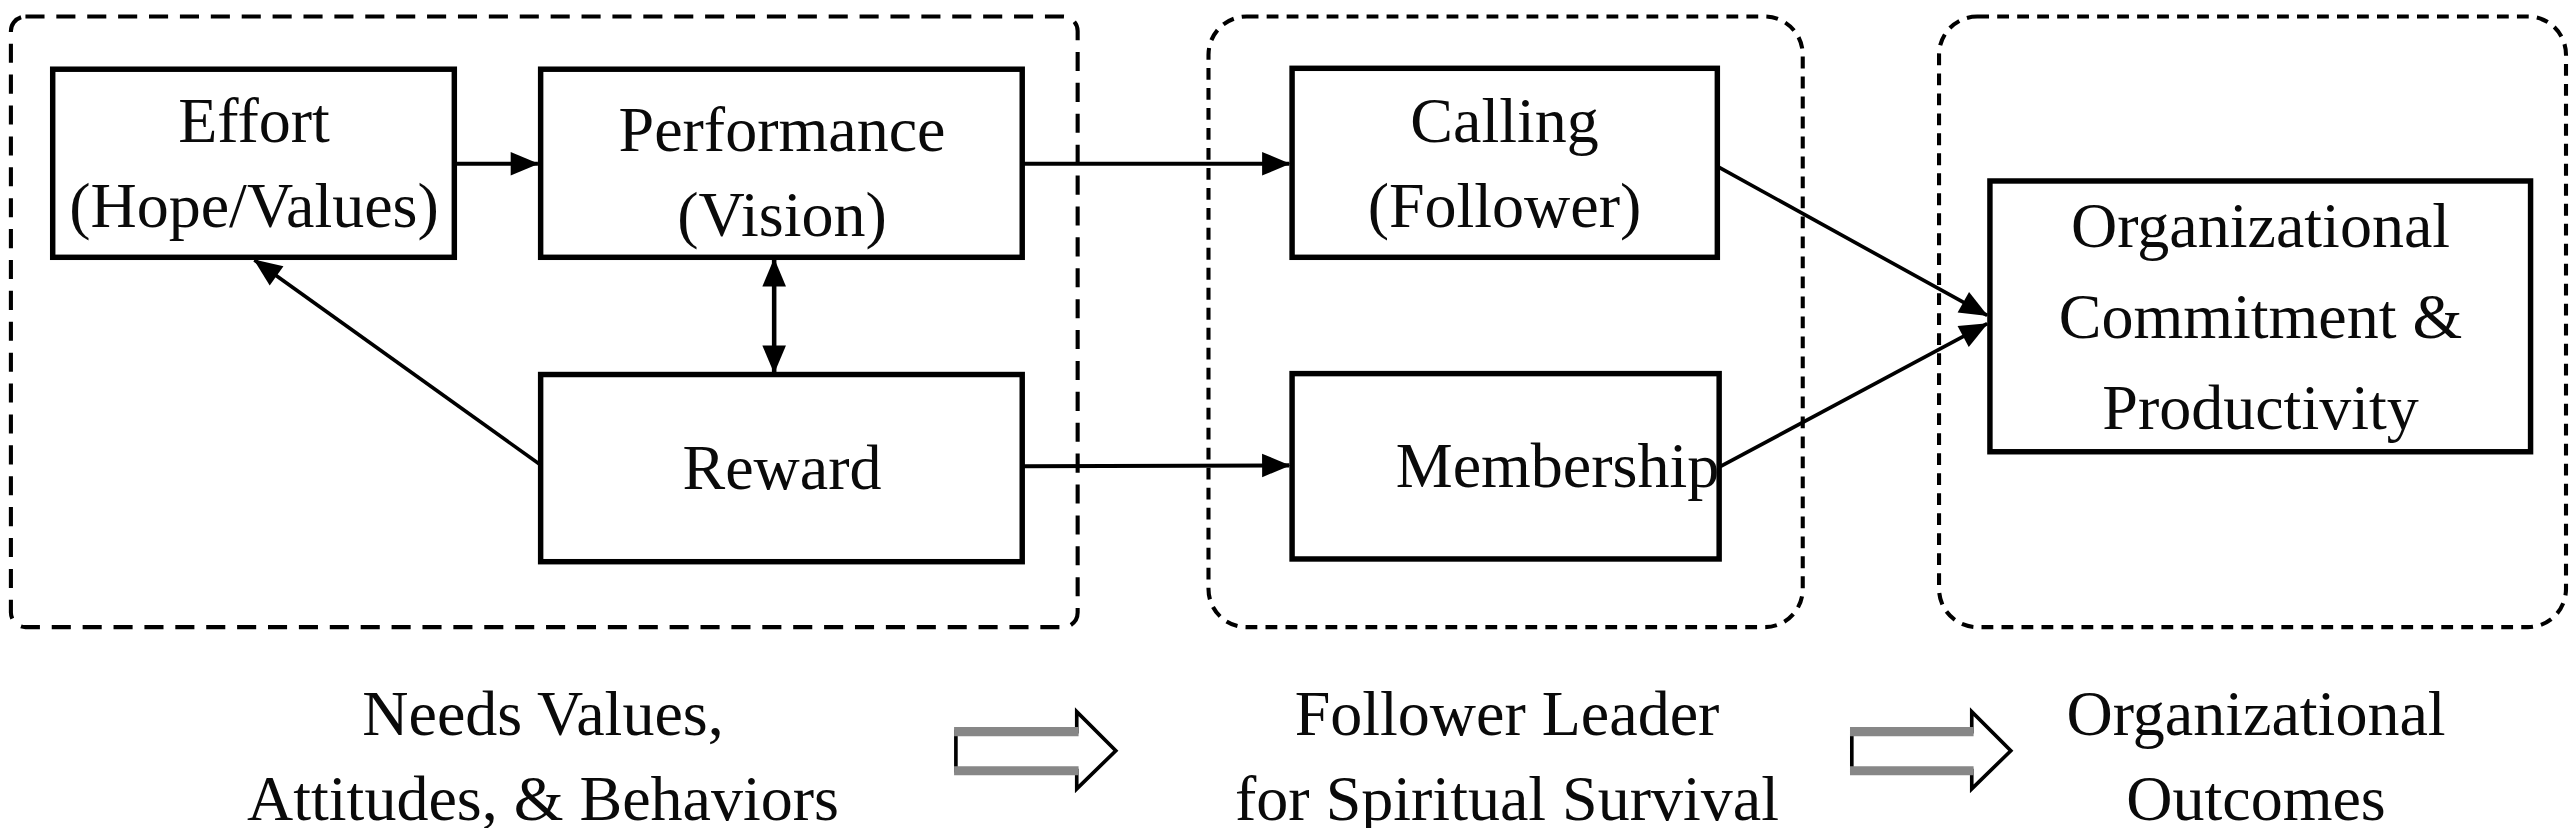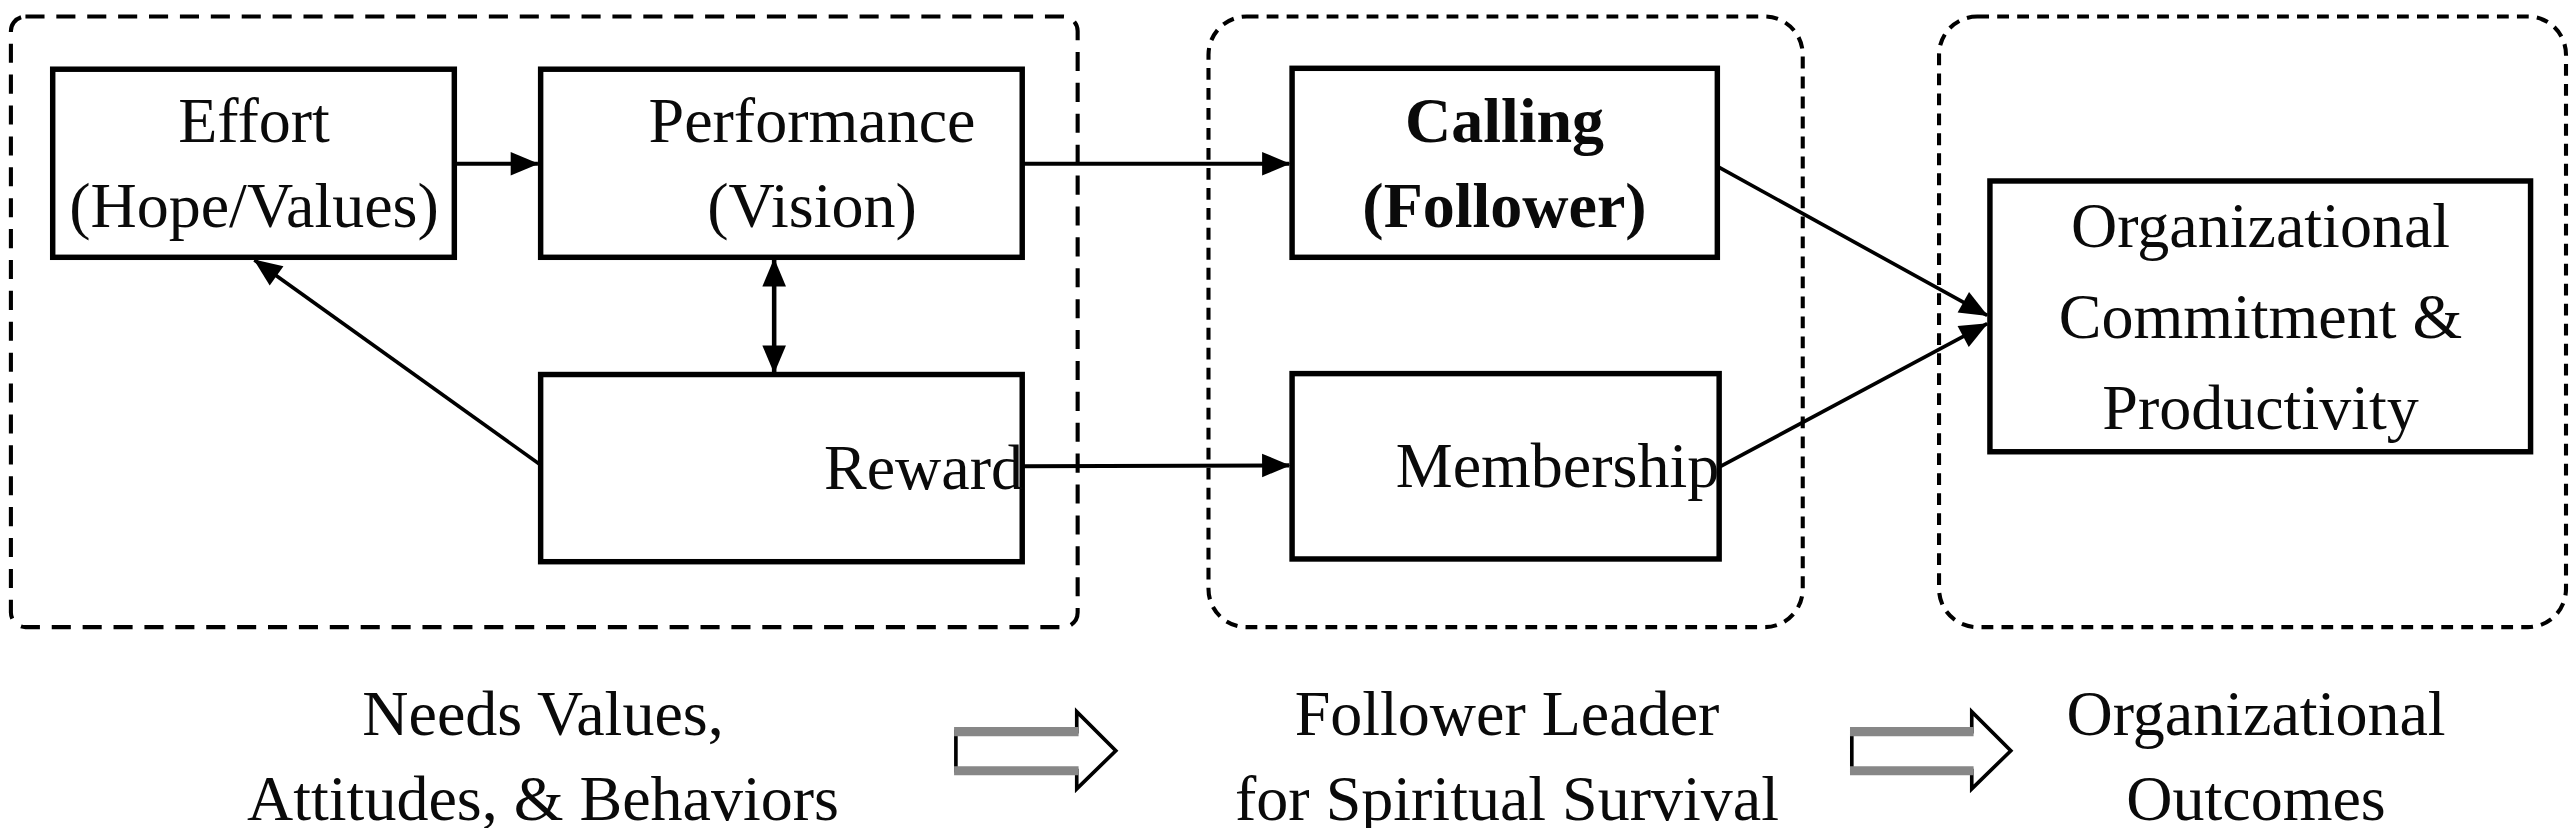--- a/index.html
+++ b/index.html
@@ -78,30 +78,30 @@
       <line x1="2036" y1="805" x2="2172" y2="805" stroke="#878787" stroke-width="10"></line>
       <line x1="2036" y1="848" x2="2172" y2="848" stroke="#878787" stroke-width="10"></line>
     </g>
   </svg>
 
   <div class="label" style="left:53px; top:69px; width:402px; height:188px;">
     <span class="line">Effort</span>
     <span class="line">(Hope/Values)</span>
   </div>
 
-  <div class="label" style="left:571px; top:69px; width:482px; height:188px;">
+  <div class="label" style="left:541px; top:69px; width:482px; height:188px;justify-content:flex-end;">
     <span class="line">Performance</span>
     <span class="line">(Vision)</span>
   </div>
 
-  <div class="label" style="left:541px; top:374px; width:482px; height:187px;align-items:flex-end;">
+  <div class="label" style="left:541px; top:374px; width:482px; height:187px;">
     <span class="line">Reward</span>
   </div>
 
-  <div class="label" style="left:1292px; top:68px; width:425px; height:189px;font-weight:bold;">
+  <div class="label" style="left:1292px; top:68px; width:425px; height:189px;">
     <span class="line">Calling</span>
     <span class="line">(Follower)</span>
   </div>
 
   <div class="label" style="left:1344px; top:373px; width:427px; height:185px;justify-content:center;">
     <span class="line">Membership</span>
   </div>
 
   <div class="label org-lines" style="left:1990px; top:181px; width:541px; height:271px;">
     <span class="line">Organizational</span>

